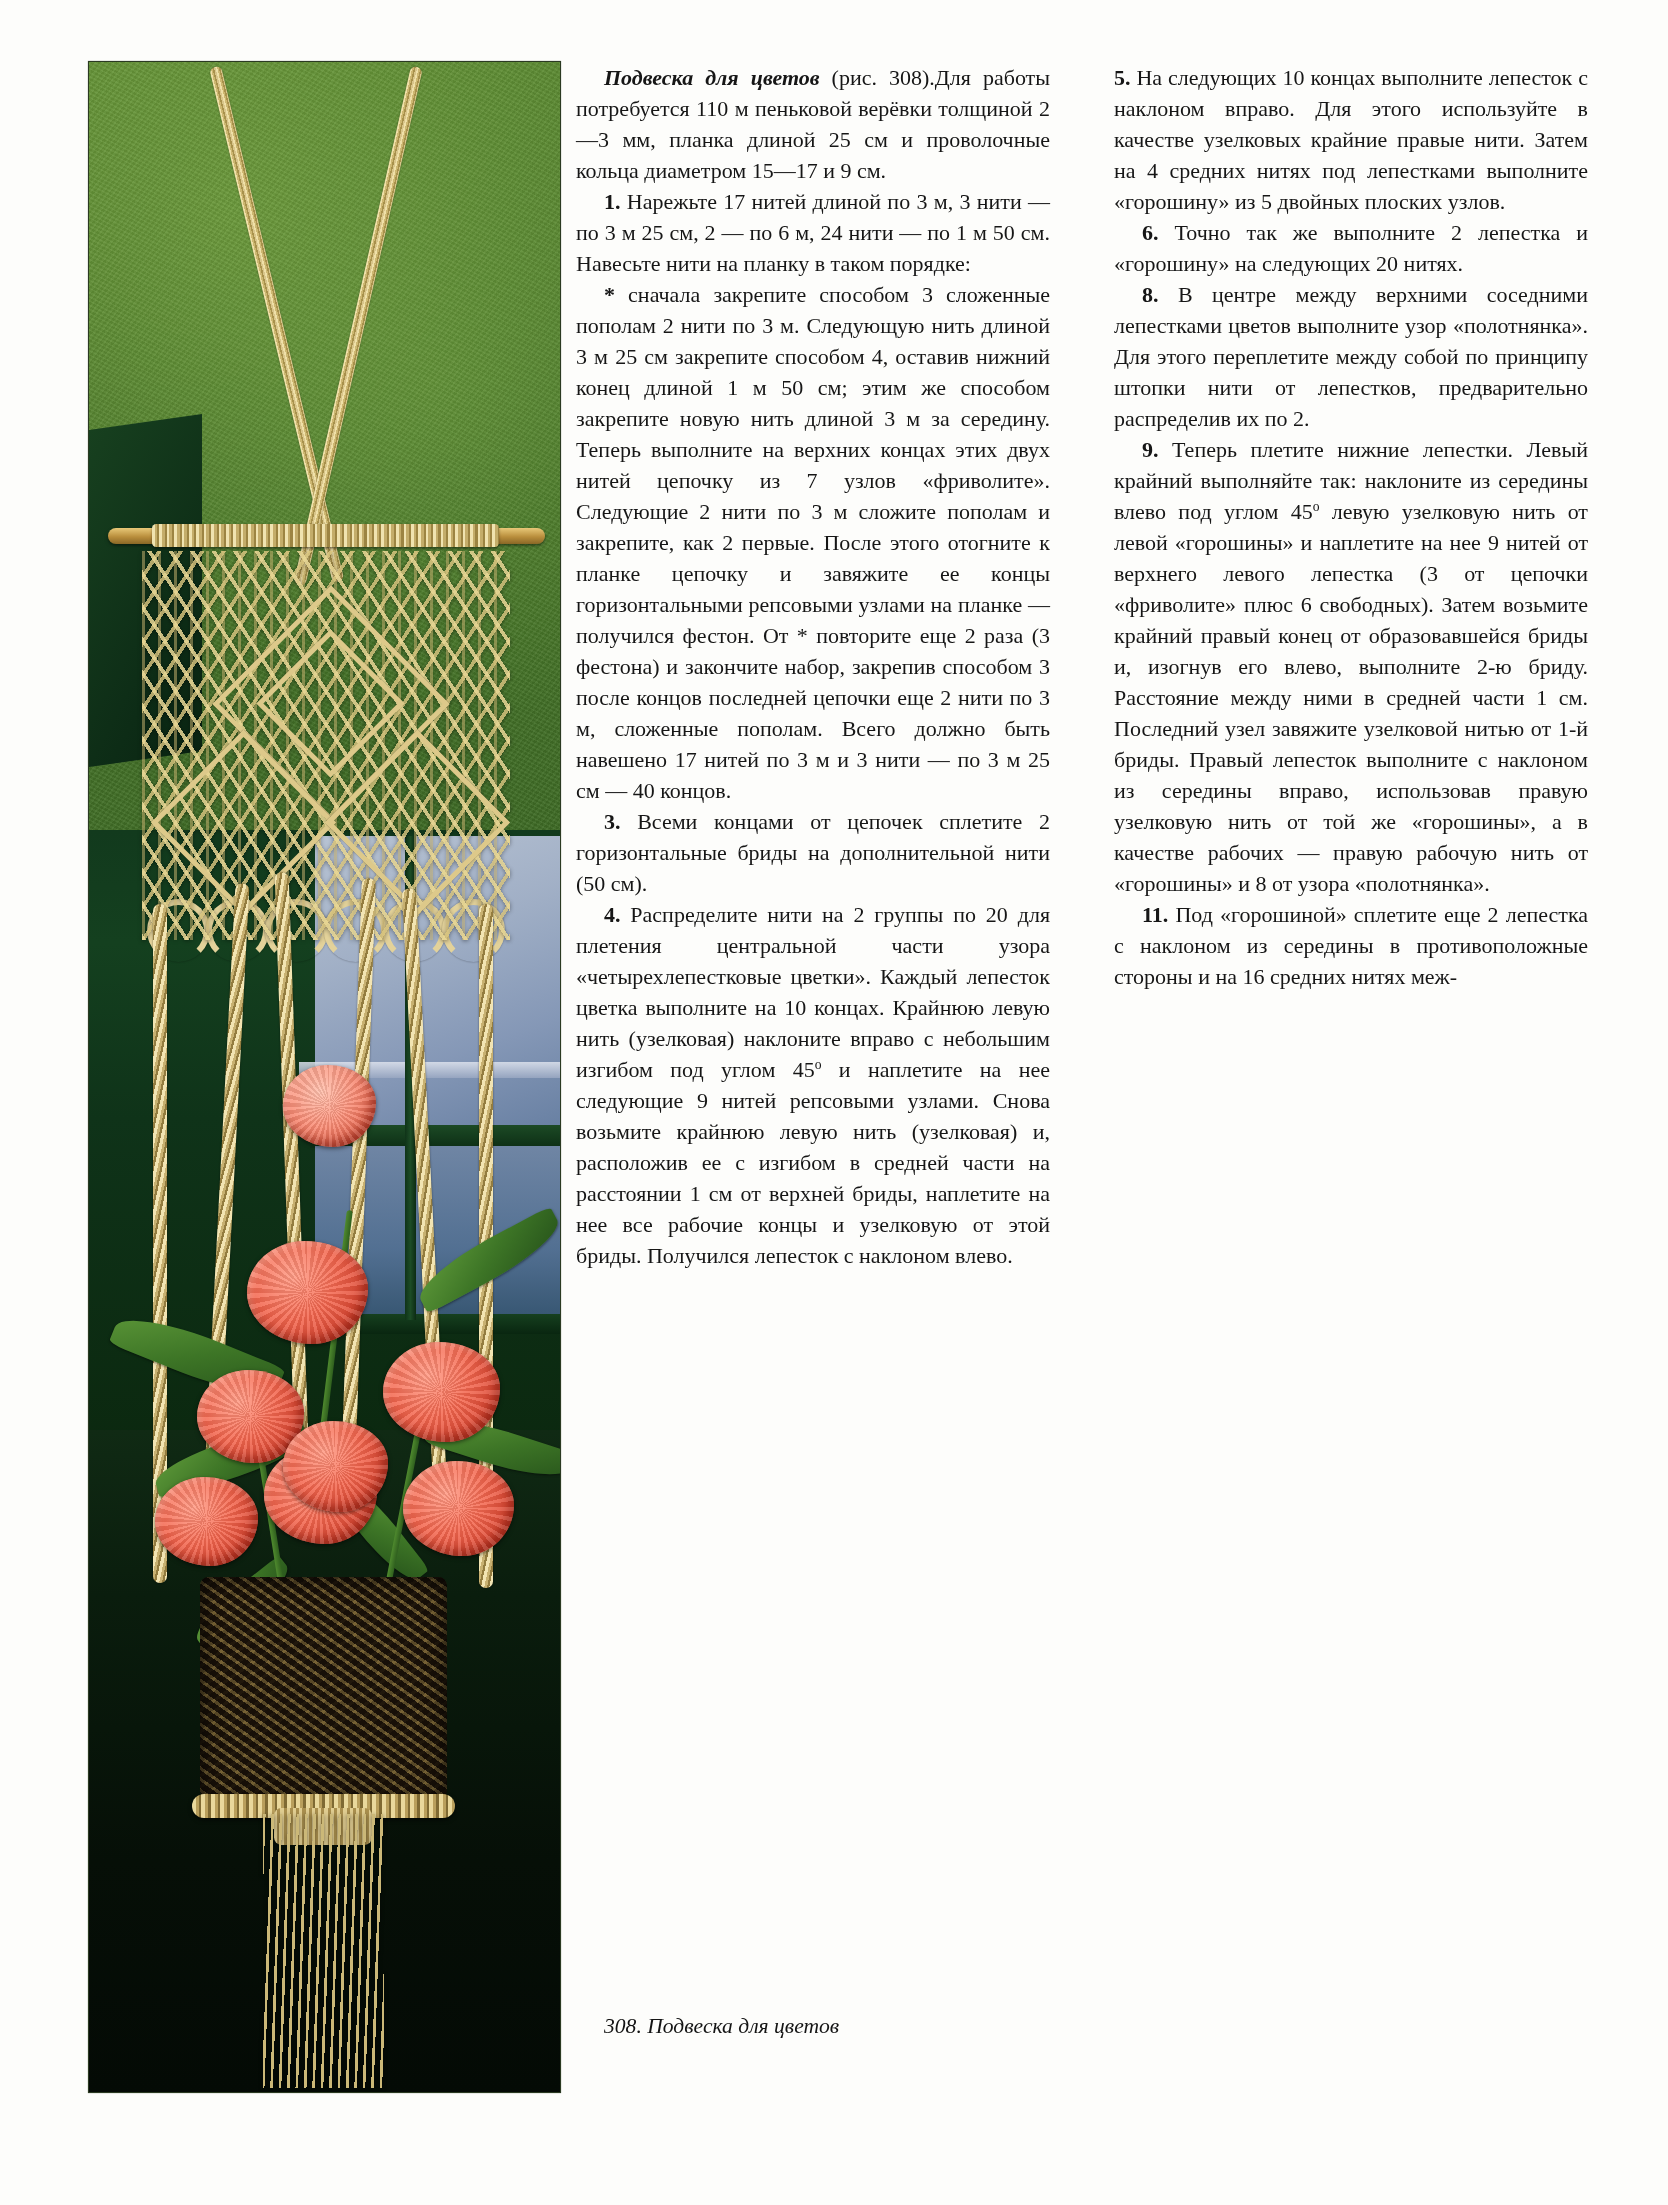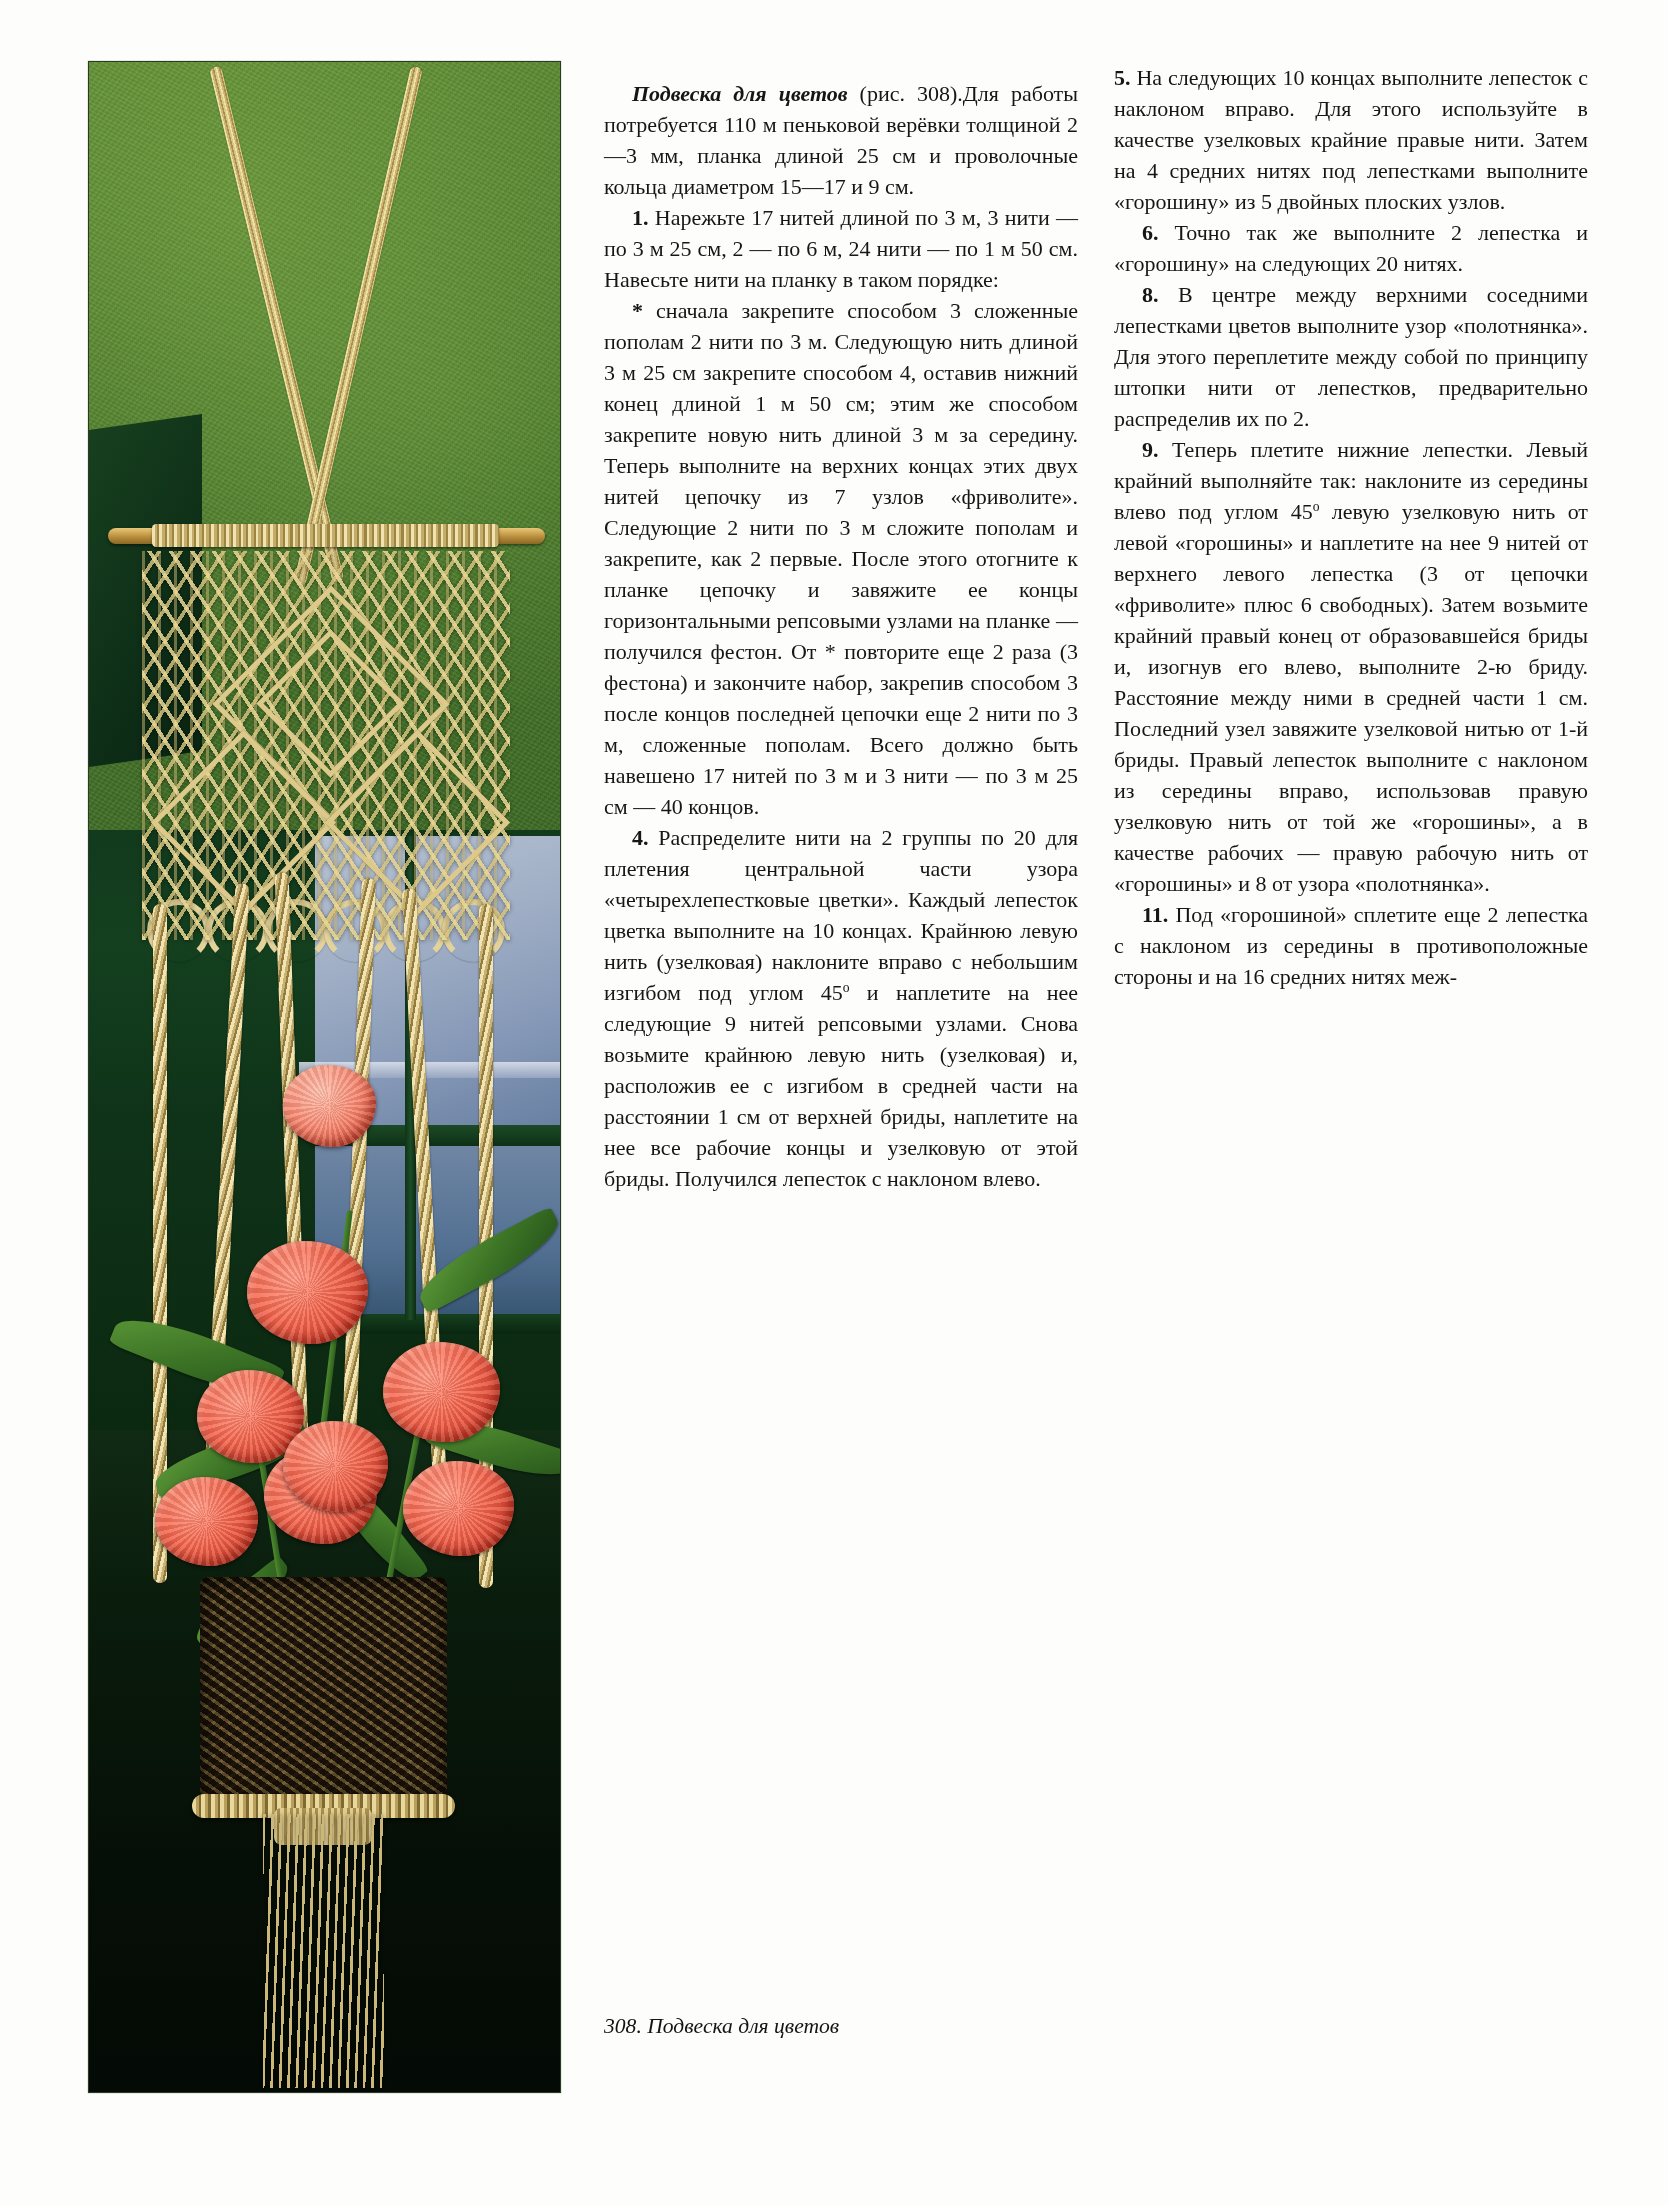--- a/index.html
+++ b/index.html
@@ -247,21 +247,21 @@
     top: 62px;
     width: 474px;
     font-size: 22px;
     line-height: 31px;
     text-align: justify;
     text-justify: inter-word;
     color: #161616;
     -webkit-hyphens: none;
     hyphens: none;
   }
-  #col-mid { left: 604px; margin-top: 16px; }
+  #col-mid { left: 576px; }
   #col-right { left: 1114px; }
 
   .column p {
     margin: 0;
     text-indent: 28px;
   }
   .column p.cont {
     text-indent: 0;
   }
   .heading-run {
@@ -396,20 +396,21 @@
 
   <div class="column" id="col-mid">
 
     <p><span class="heading-run">Подвеска для цветов</span><span> (рис. 308).</span><span>Для работы потребуется 110 м пеньковой верёвки толщиной 2—3 мм, планка длиной 25 см и проволочные кольца диаметром 15—17 и 9 см.</span></p>
 
     <p><span class="step-num">1.</span><span> Нарежьте 17 нитей длиной по 3 м, 3 нити — по 3 м 25 см, 2 — по 6 м, 24 нити — по 1 м 50 см. Навесьте нити на планку в таком порядке:</span></p>
 
     <p><span class="step-num">*</span><span> сначала закрепите способом 3 сложенные пополам 2 нити по 3 м. Следующую нить длиной 3 м 25 см закрепите способом 4, оставив нижний конец длиной 1 м 50 см; этим же способом закрепите новую нить длиной 3 м за середину. Теперь выполните на верхних концах этих двух нитей цепочку из 7 узлов «фриволите». Следующие 2 нити по 3 м сложите пополам и закрепите, как 2 первые. После этого отогните к планке цепочку и завяжите ее концы горизонтальными репсовыми узлами на планке — получился фестон. От * повторите еще 2 раза (3 фестона) и закончите набор, закрепив способом 3 после концов последней цепочки еще 2 нити по 3 м, сложенные пополам. Всего должно быть навешено 17 нитей по 3 м и 3 нити — по 3 м 25 см — 40 концов.</span></p>
 
 
+    <p><span class="step-num">3.</span><span> Всеми концами от цепочек сплетите 2 горизонтальные бриды на дополнительной нити (50 см).</span></p>
 
     <p><span class="step-num">4.</span><span> Распределите нити на 2 группы по 20 для плетения центральной части узора «четырехлепестковые цветки». Каждый лепесток цветка выполните на 10 концах. Крайнюю левую нить (узелковая) наклоните вправо с небольшим изгибом под углом 45</span><span class="sup">o</span><span> и наплетите на нее следующие 9 нитей репсовыми узлами. Снова возьмите крайнюю левую нить (узелковая) и, расположив ее с изгибом в средней части на расстоянии 1 см от верхней бриды, наплетите на нее все рабочие концы и узелковую от этой бриды. Получился лепесток с наклоном влево.</span></p>
 
   </div>
 
   <div id="caption">308. Подвеска для цветов</div>
 
   <div class="column" id="col-right">
 
     <p class="cont"><span class="step-num">5.</span><span> На следующих 10 концах выполните лепесток с наклоном вправо. Для этого используйте в качестве узелковых крайние правые нити. Затем на 4 средних нитях под лепестками выполните «горошину» из 5 двойных плоских узлов.</span></p>

